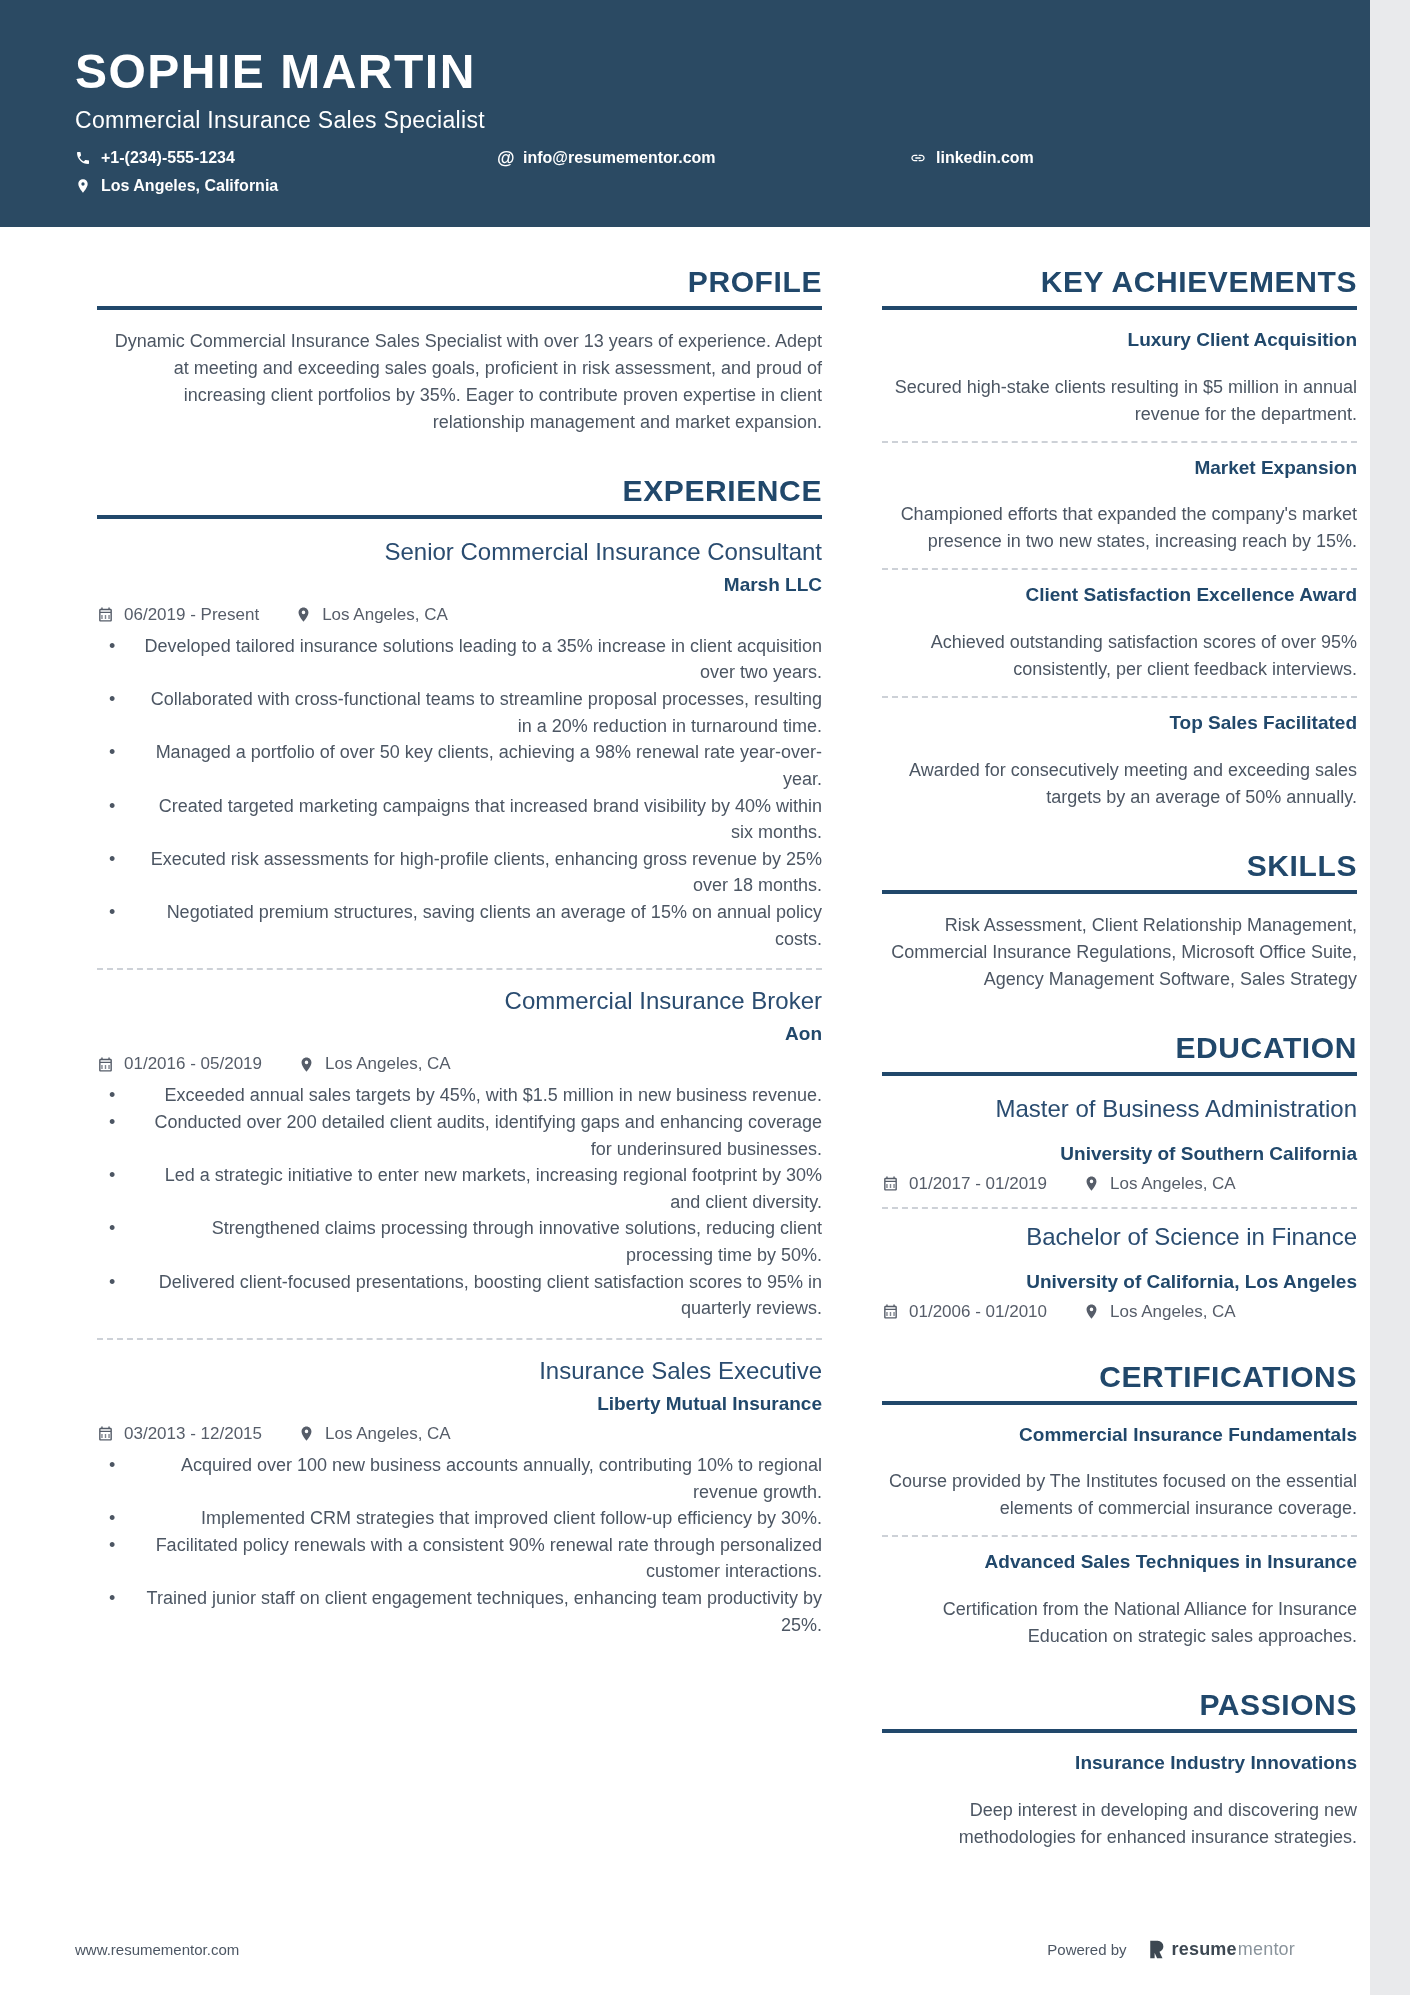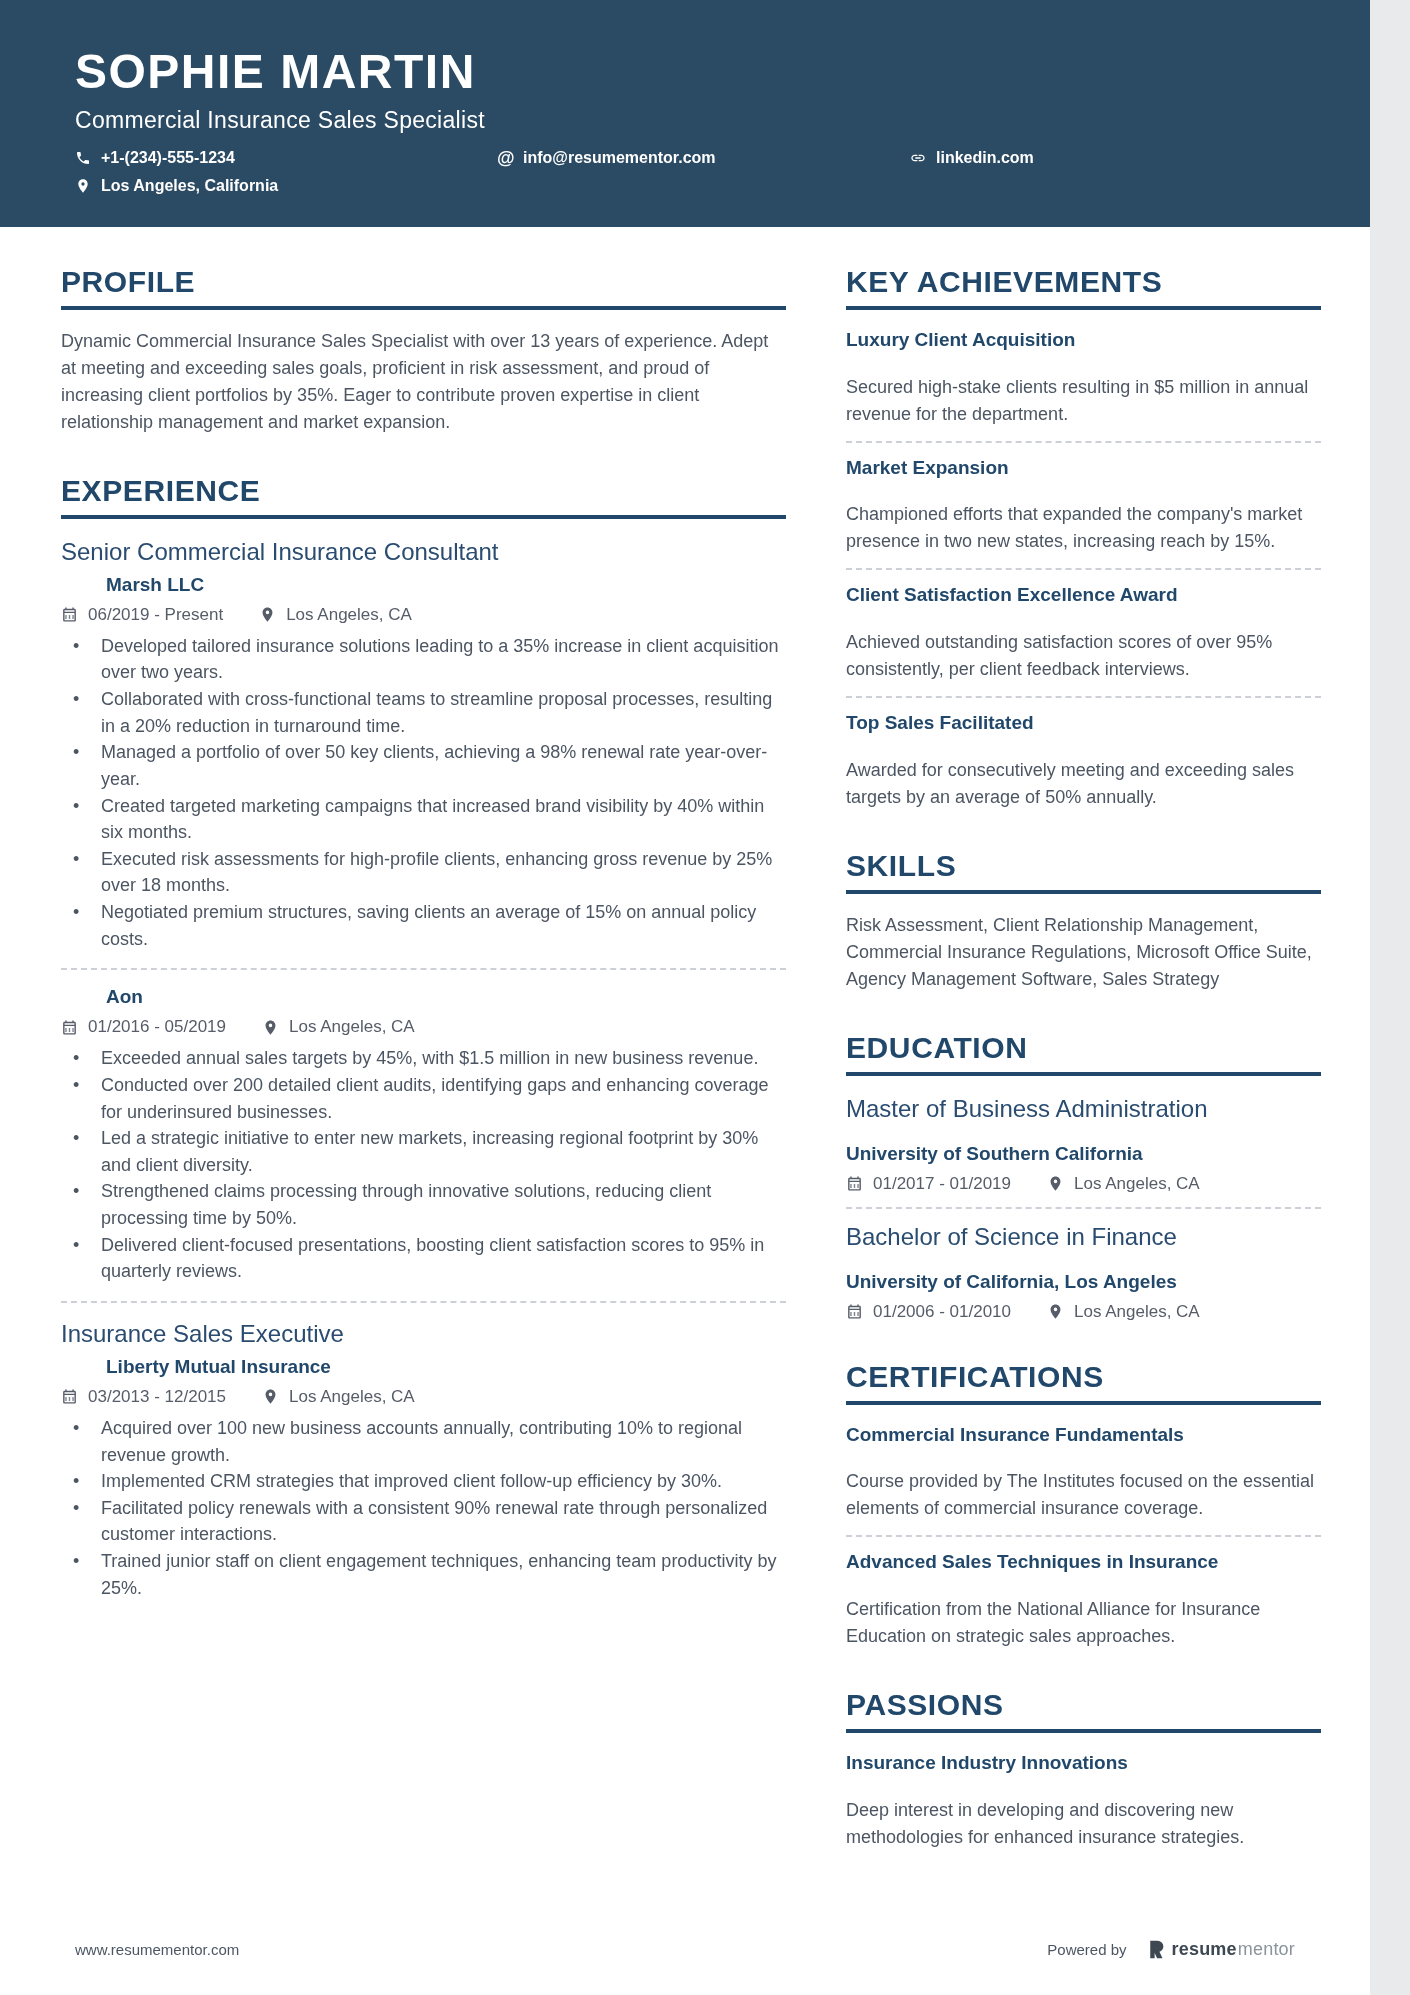--- a/index.html
+++ b/index.html
@@ -12,22 +12,22 @@
   
   .hdr{background:#2b4a63;color:#fff;padding:46px 75px 32px;box-sizing:border-box;}
   .hdr h1{margin:0;font-size:48px;line-height:1.08;font-weight:700;letter-spacing:1.5px;}
   .hdr .subtitle{font-size:23px;font-weight:400;margin-top:9px;letter-spacing:.3px;}
   .contact{display:grid;grid-template-columns:422px 413px 1fr;row-gap:10px;margin-top:15px;
            font-size:16px;font-weight:700;}
   .citem{display:flex;align-items:center;gap:10px;white-space:nowrap;}
   .citem svg{width:16px;height:16px;fill:#fff;flex:none;}
   .at-glyph{font-size:18px;font-weight:700;line-height:1;width:16px;text-align:center;flex:none;}
   
-  .columns{flex:1;padding:0 61px;display:grid;grid-template-columns:725px 475px;column-gap:60px;
-           align-content:start;box-sizing:border-box;}
+  .columns{flex:1;padding:0 97px;display:grid;grid-template-columns:725px 475px;column-gap:60px;
+           align-content:start;box-sizing:border-box;text-align:right;}
   .sec{margin-top:38px;}
   h2{margin:0;font-size:30px;font-weight:700;color:#21486b;letter-spacing:.6px;line-height:1.1;}
   .rule{height:4px;background:#21486b;margin:8px 0 18px;}
   .body-txt{font-size:18px;line-height:1.5;margin:0;color:#4c5663;}
   
   .job-title{font-size:24px;font-weight:400;color:#2a4c70;line-height:1.25;}
   .company{font-size:19px;font-weight:700;color:#21486b;margin-top:7px;margin-left:45px;}
   .meta{display:flex;align-items:center;gap:10px;margin-top:9px;font-size:17px;color:#565d69;}
   .meta .gap{width:16px;}
   .meta svg{width:17px;height:17px;fill:#565d69;flex:none;}
@@ -118,20 +118,21 @@
             <li>Collaborated with cross-functional teams to streamline proposal processes, resulting in a 20% reduction in turnaround time.</li>
             <li>Managed a portfolio of over 50 key clients, achieving a 98% renewal rate year-over-year.</li>
             <li>Created targeted marketing campaigns that increased brand visibility by 40% within six months.</li>
             <li>Executed risk assessments for high-profile clients, enhancing gross revenue by 25% over 18 months.</li>
             <li>Negotiated premium structures, saving clients an average of 15% on annual policy costs.</li>
           </ul>
         </div>
         <hr class="dashed">
 
         <div>
+          <div class="job-title">Commercial Insurance Broker</div>
           <div class="company">Aon</div>
           <div class="meta">
             <svg viewBox="0 0 24 24">
                 <path d="M19 4h-1V2h-2v2H8V2H6v2H5c-1.1 0-2 .9-2 2v14c0 1.1.9 2 2 2h14c1.1 0 2-.9 2-2V6c0-1.1-.9-2-2-2zm0 16H5V10h14v10zM5 8V6h14v2H5zm3 5H6v2h2v-2zm3 0h2v2h-2v-2zm7 0h-2v2h2v-2zM6 16h2v2H6v-2zm7 0h-2v2h2v-2zm3 0h2v2h-2v-2z"></path>
               </svg>
             <span>01/2016 - 05/2019</span>
             <span class="gap"></span>
             <svg viewBox="0 0 24 24">
                 <path d="M12 2C8.13 2 5 5.13 5 9c0 5.25 7 13 7 13s7-7.75 7-13c0-3.87-3.13-7-7-7zm0 9.5a2.5 2.5 0 1 1 0-5 2.5 2.5 0 0 1 0 5z"></path>
               </svg>

